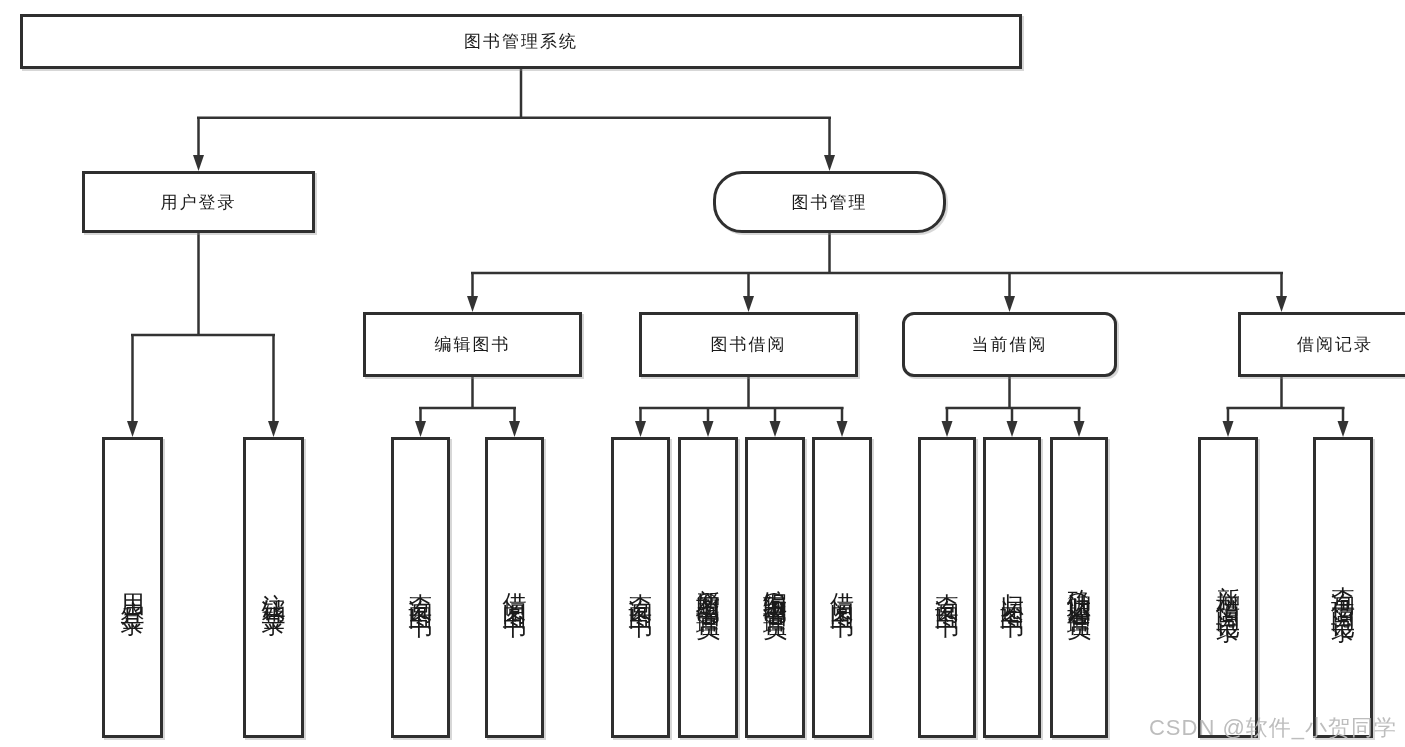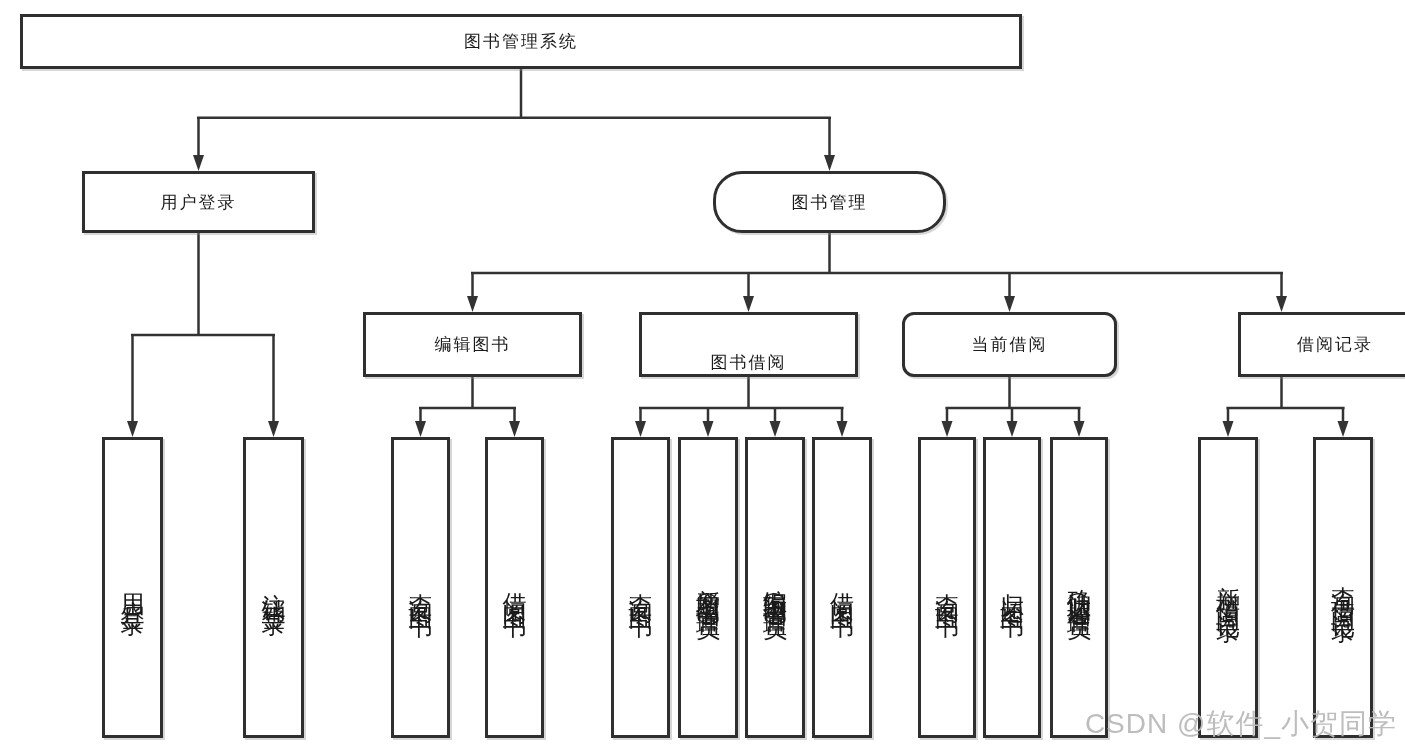--- a/index.html
+++ b/index.html
@@ -17,21 +17,21 @@
     box-shadow:2px 2px 0 rgba(140,140,140,0.35);
     z-index:2;
   }
   .hnode { font-size:17px; letter-spacing:2px; white-space:nowrap; }
   .vnode {
     writing-mode:vertical-rl; text-orientation:mixed;
     font-size:24px; letter-spacing:7px; line-height:1;
   }
   .watermark {
     position:absolute; right:8px; bottom:4px;
-    font-size:28px; letter-spacing:1px;
+    font-size:22px; letter-spacing:1px;
     color:rgba(185,185,185,0.95); z-index:3; white-space:nowrap;
   }
 </style>
 </head>
 <body>
 
 <div class="canvas">
 
   <svg class="connectors" viewBox="0 0 1405 747" xmlns="http://www.w3.org/2000/svg">
     <g stroke="#333333" stroke-width="2.5" fill="none">
@@ -106,21 +106,21 @@
   <div class="node hnode" style="left:82px; top:171px; width:233px; height:62px;">
     <span>用户登录</span>
   </div>
   <div class="node hnode" style="left:713px; top:171px; width:233px; height:62px;border-radius:29px;">
     <span>图书管理</span>
   </div>
 
   <div class="node hnode" style="left:363px; top:312px; width:219px; height:65px;">
     <span>编辑图书</span>
   </div>
-  <div class="node hnode" style="left:639px; top:312px; width:219px; height:65px;align-items:flex-end;">
+  <div class="node hnode" style="left:639px; top:312px; width:219px; height:65px;">
     <span>图书借阅</span>
   </div>
   <div class="node hnode" style="left:902px; top:312px; width:215px; height:65px;border-radius:12px;">
     <span>当前借阅</span>
   </div>
   <div class="node hnode" style="left:1238px; top:312px; width:194px; height:65px;">
     <span>借阅记录</span>
   </div>
 
   <div class="node vnode" style="left:102px; top:437px; width:61px; height:301px;">

